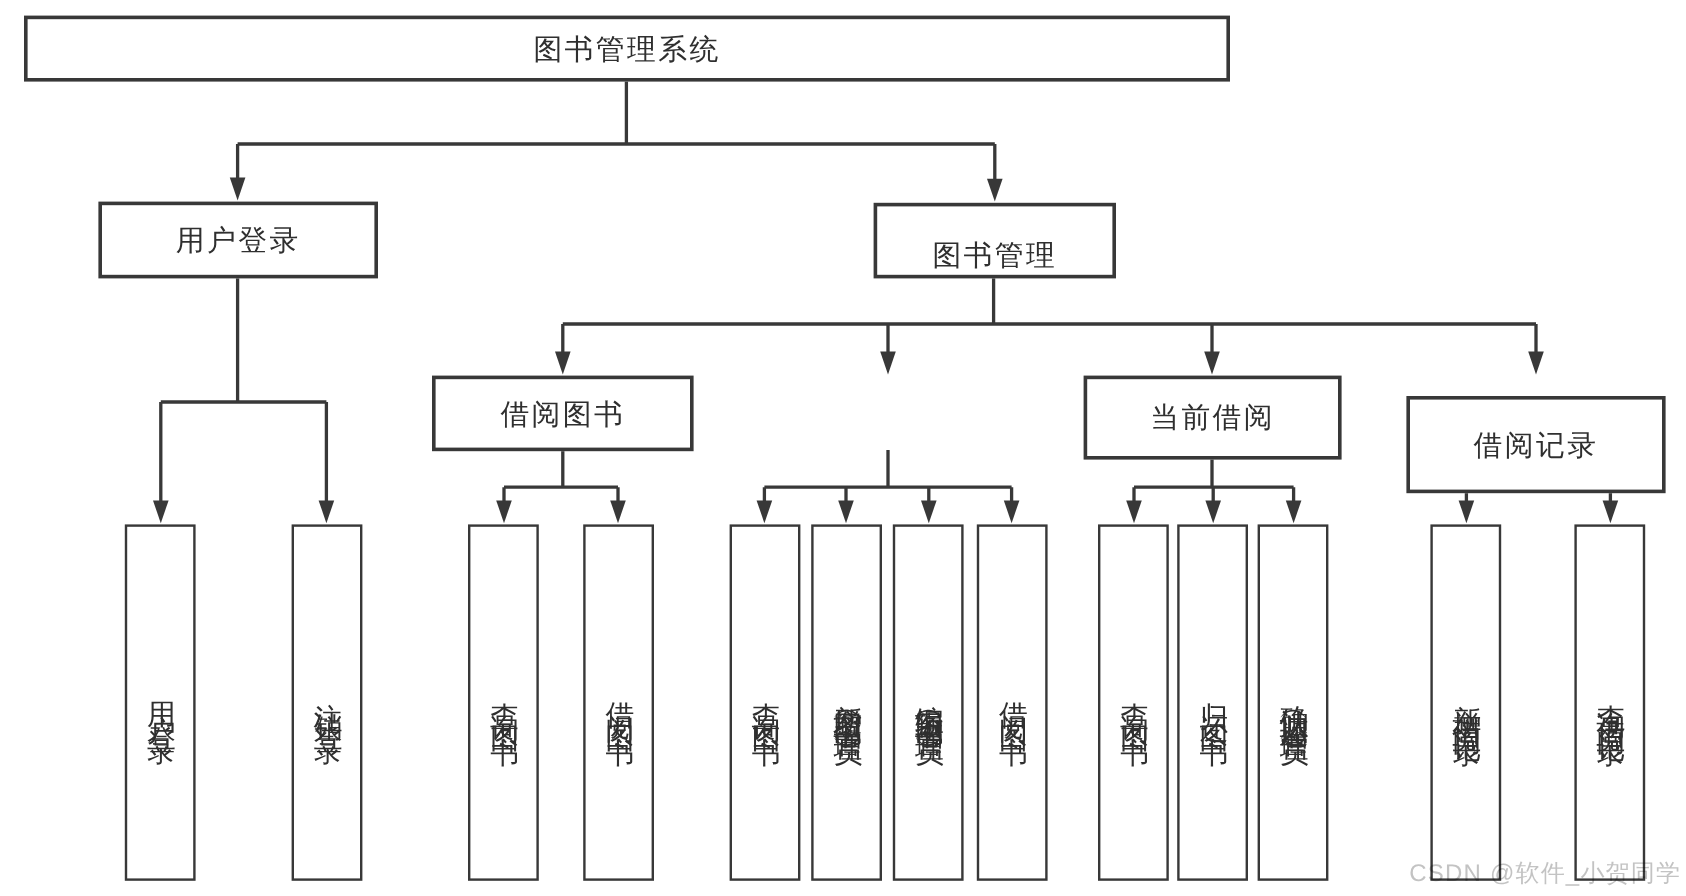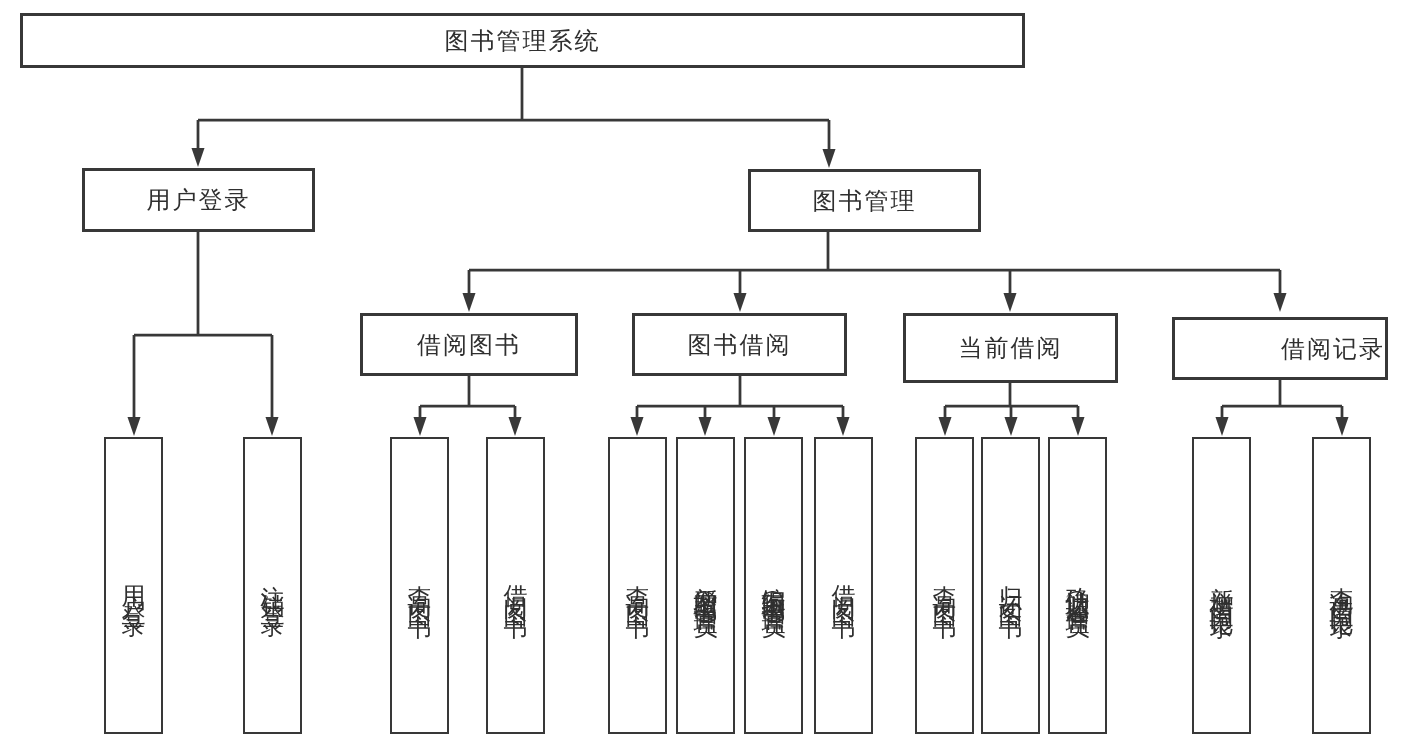--- a/index.html
+++ b/index.html
@@ -108,34 +108,31 @@
     </g>
   </svg>
 
   <div class="hbox" style="left:20px; top:13px; width:1005px; height:55px;">
     <span>图书管理系统</span>
   </div>
 
   <div class="hbox" style="left:82px; top:168px; width:233px; height:64px;">
     <span>用户登录</span>
   </div>
-  <div class="hbox" style="left:748px; top:169px; width:233px; height:63px;">
+  <div class="hbox" style="left:728px; top:169px; width:202px; height:63px;align-items:flex-end;">
     <span>图书管理</span>
   </div>
 
   <div class="hbox" style="left:360px; top:313px; width:218px; height:63px;">
     <span>借阅图书</span>
   </div>
-  <div class="hbox" style="left:632px; top:313px; width:215px; height:63px;">
-    <span>图书借阅</span>
-  </div>
   <div class="hbox" style="left:903px; top:313px; width:215px; height:70px;">
     <span>当前借阅</span>
   </div>
-  <div class="hbox" style="left:1172px; top:317px; width:216px; height:63px;justify-content:flex-end;">
+  <div class="hbox" style="left:1172px; top:330px; width:216px; height:81px;">
     <span>借阅记录</span>
   </div>
 
   <div class="vbox" style="left:104px;">
     <span class="vtext sp10">用户登录</span>
   </div>
   <div class="vbox" style="left:243px;">
     <span class="vtext sp10">注销登录</span>
   </div>
 
@@ -169,14 +166,15 @@
     <span class="vtext sp4">确认归还（管理员）</span>
   </div>
 
   <div class="vbox" style="left:1192px;">
     <span class="vtext sp6">新增借阅记录</span>
   </div>
   <div class="vbox" style="left:1312px;">
     <span class="vtext sp6">查询借阅记录</span>
   </div>
 
+  <div class="watermark">CSDN @软件_小贺同学</div>
 
 </div>
 
 </body></html>

